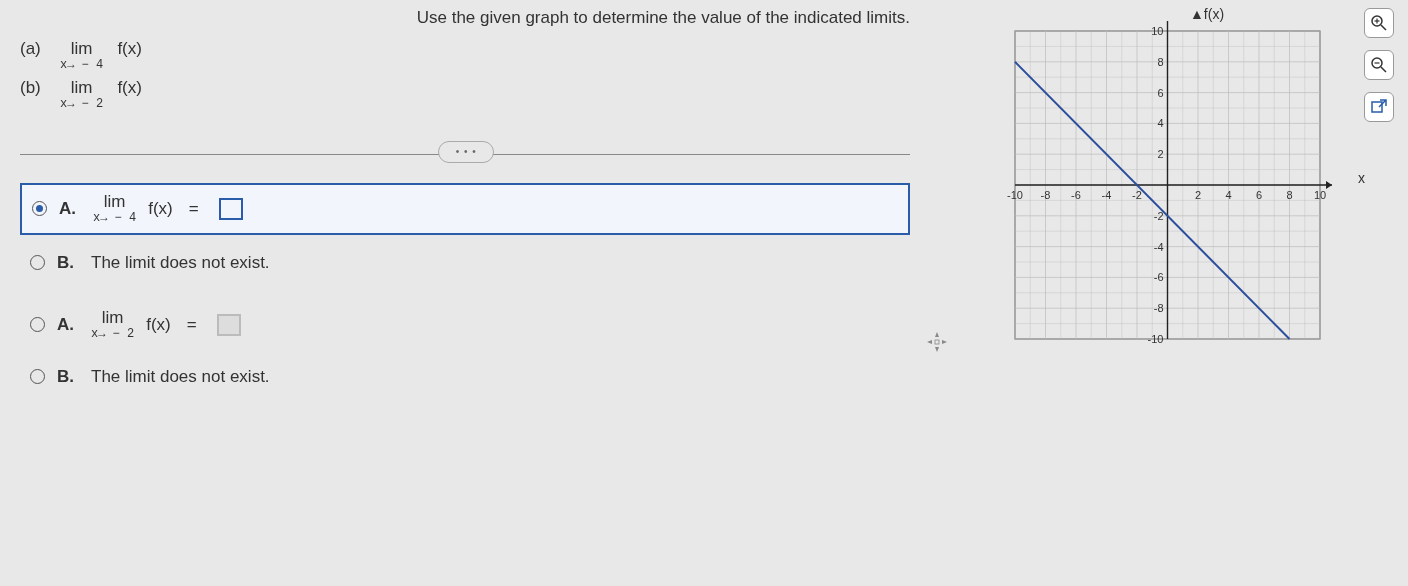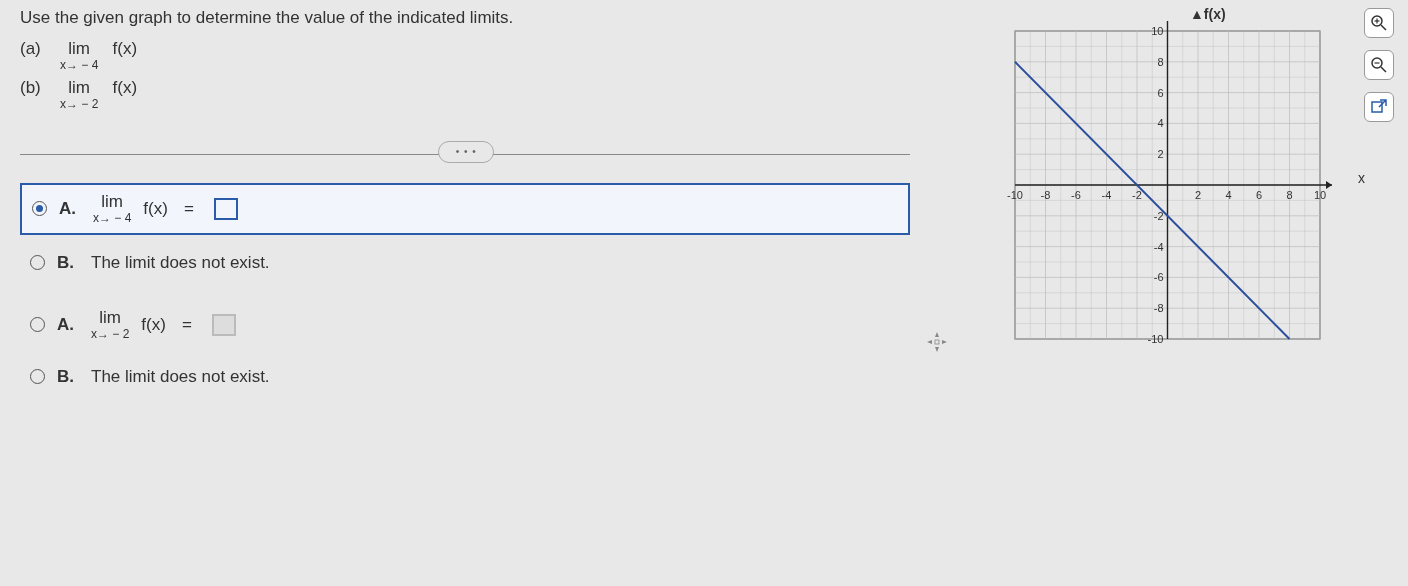--- a/index.html
+++ b/index.html
@@ -13,21 +13,21 @@
       overflow: hidden;
     }
     .main-area {
       position: absolute;
       left: 0;
       top: 0;
       width: 930px;
       height: 586px;
       padding: 4px 20px;
     }
-    .question-text { font-size: 17px; line-height: 1.6; }
+    .question-text { font-size: 17px; line-height: 1.6; text-align: right; }
     .limit-list { margin-top: 8px; }
     .limit-item { display: flex; align-items: flex-start; margin-bottom: 6px; }
     .limit-label { width: 40px; font-size: 17px; }
     .limit-expr { font-size: 17px; }
     .divider-wrap { position: relative; margin: 30px 0 16px 0; height: 26px; }
     .divider-line {
       border: none; border-top: 1px solid #888;
       position: absolute; top: 50%; left: 0; right: 0;
     }
     .dots-pill {
@@ -54,40 +54,40 @@
       width: 15px; height: 15px; border-radius: 50%;
       border: 1.5px solid #555; position: relative; flex-shrink: 0;
     }
     .radio.checked::after {
       content: ''; position: absolute; left: 3px; top: 3px;
       width: 7px; height: 7px; border-radius: 50%; background: #2a5caa;
     }
     .choice-letter { font-weight: bold; width: 22px; }
     .limit-inline { display: inline-flex; flex-direction: column; align-items: center; line-height: 1.1; }
     .limit-inline .top { font-size: 17px; }
-    .limit-inline .bot { font-size: 12px; }
+    .limit-inline .bot { font-size: 12px; font-family: Liberation Mono, monospace; }
     .answer-box {
       width: 24px; height: 22px;
       border: 2px solid #2a5caa;
       display: inline-block; margin-left: 4px;
       vertical-align: middle;
     }
     .answer-box.disabled { border-color: #bbb; background: #ddd; }
     .eq { margin: 0 4px; }
     .section-b { margin-top: 20px; }
 
     
     .graph-panel {
       position: absolute;
       left: 1000px; top: 10px;
       width: 355px; height: 350px;
     }
     .graph-svg { width: 355px; height: 350px; }
     .axis-label-x { position: absolute; right: -10px; top: 160px; font-size: 14px; }
-    .axis-label-y { position: absolute; left: 190px; top: -4px; font-size: 14px; font-weight: bold; }
+    .axis-label-y { position: absolute; left: 190px; top: -4px; font-size: 14px; }
 
     
     .drag-handle {
       position: absolute; left: 925px; top: 330px;
       width: 24px; height: 24px;
       display:flex; align-items:center; justify-content:center;
       color:#888;
     }
 
     

